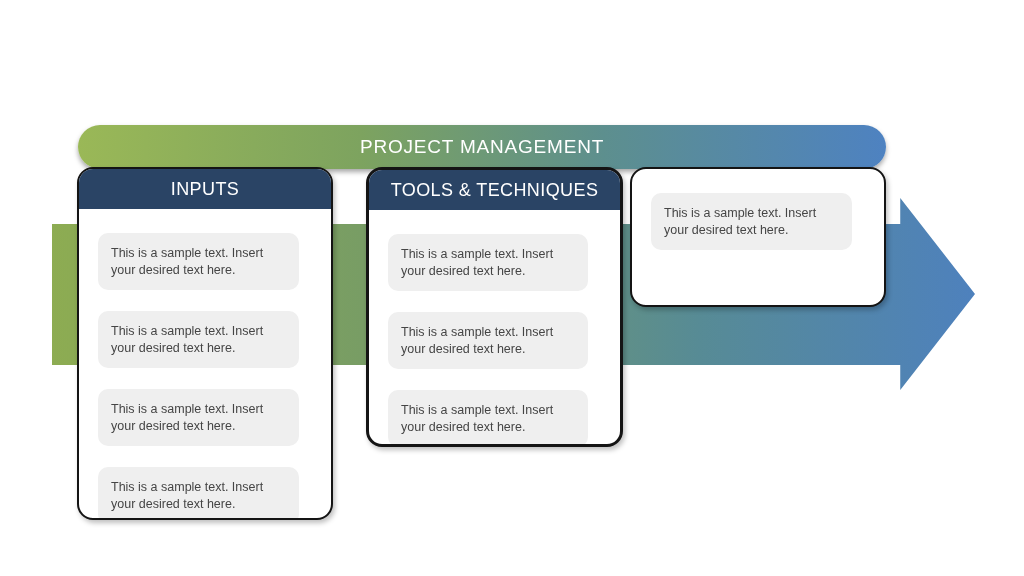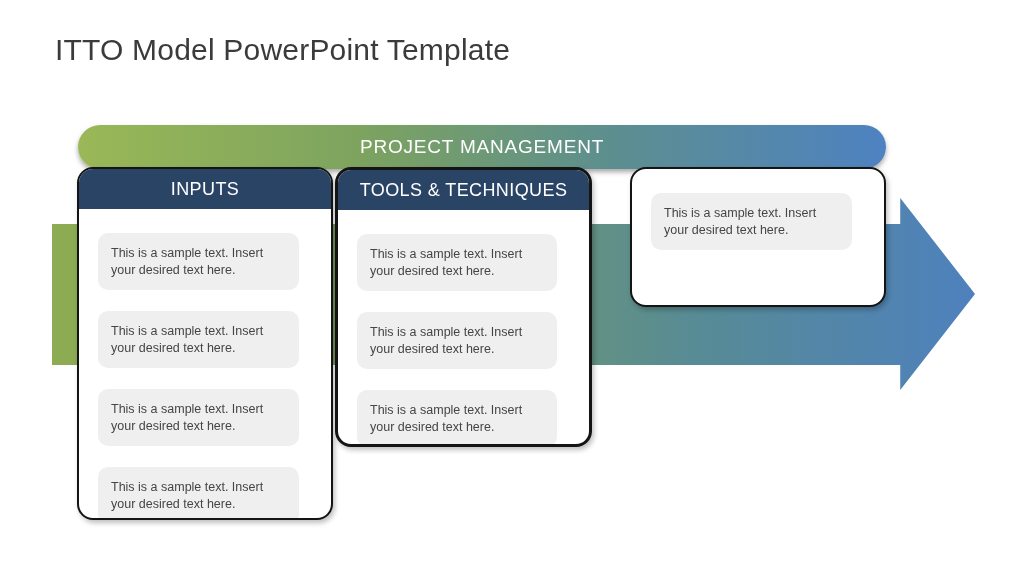--- a/index.html
+++ b/index.html
@@ -60,21 +60,21 @@
     position: absolute;
     background: #ffffff;
     border: 2.5px solid #141414;
     border-radius: 16px;
     overflow: hidden;
     z-index: 2;
     box-shadow: 2px 3px 5px rgba(0,0,0,0.25);
     box-sizing: border-box;
   }
   .card-inputs  { left: 77px;  top: 167px; width: 256px; height: 353px; }
-  .card-tools   { left: 335px; top: 167px; width: 257px; height: 280px; border-width: 3px; }
+  .card-tools   { left: 366px; top: 167px; width: 257px; height: 280px; border-width: 3px; }
   .card-outputs { left: 630px; top: 167px; width: 256px; height: 140px; }
   .card-header {
     background: #2a4465;
     height: 40px;
     display: flex;
     align-items: center;
     justify-content: center;
   }
   .card-header span {
     color: #ffffff;
@@ -101,21 +101,20 @@
     font-size: 12.5px;
     line-height: 17px;
     color: #454545;
   }
 </style>
 </head>
 <body>
 
 <div class="slide">
 
-  <h1 class="slide-title">ITTO Model PowerPoint Template</h1>
 
   <div class="banner">
     <span class="banner-label">PROJECT MANAGEMENT</span>
   </div>
 
   <div class="flow-arrow"></div>
 
   <section class="card card-inputs">
     <header class="card-header">
       <span>INPUTS</span>

